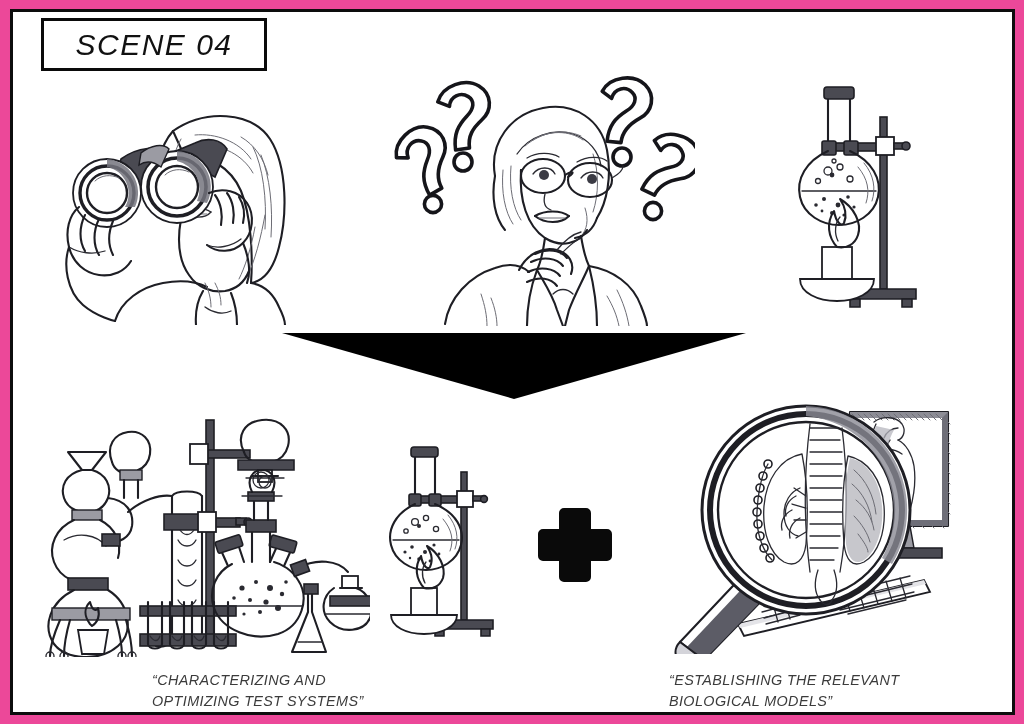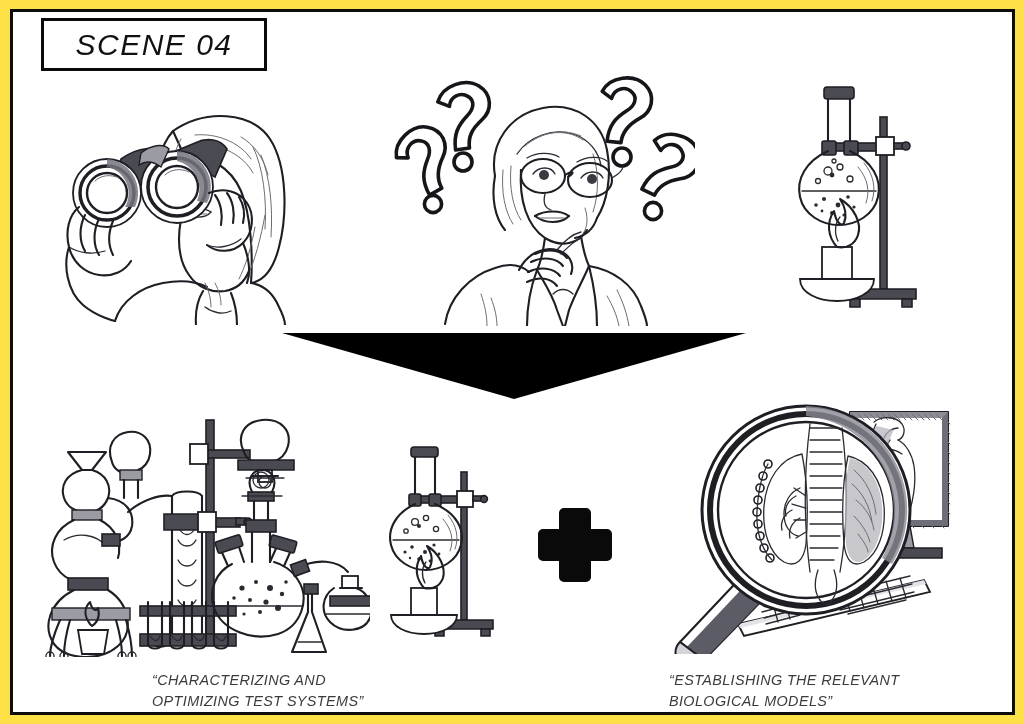--- a/index.html
+++ b/index.html
@@ -1,18 +1,18 @@
 <!DOCTYPE html>
 <html><head>
 <meta charset="utf-8">
 <style>
   html,body{margin:0;padding:0;background:#ffffff;}
   body{width:1024px;height:724px;font-family:"Liberation Sans",sans-serif;overflow:hidden;}
 
-  #stage{position:relative;width:1024px;height:724px;background:#fde047;}
+  #stage{position:relative;width:1024px;height:724px;background:#ec4899;}
 
   
   #frame{
     position:absolute;left:10px;top:9px;width:1005px;height:706px;
     border:3px solid #0d0d0d;box-sizing:border-box;background:#fff;
   }
 
   
   #title-box{
     position:absolute;left:41px;top:18px;width:226px;height:53px;

